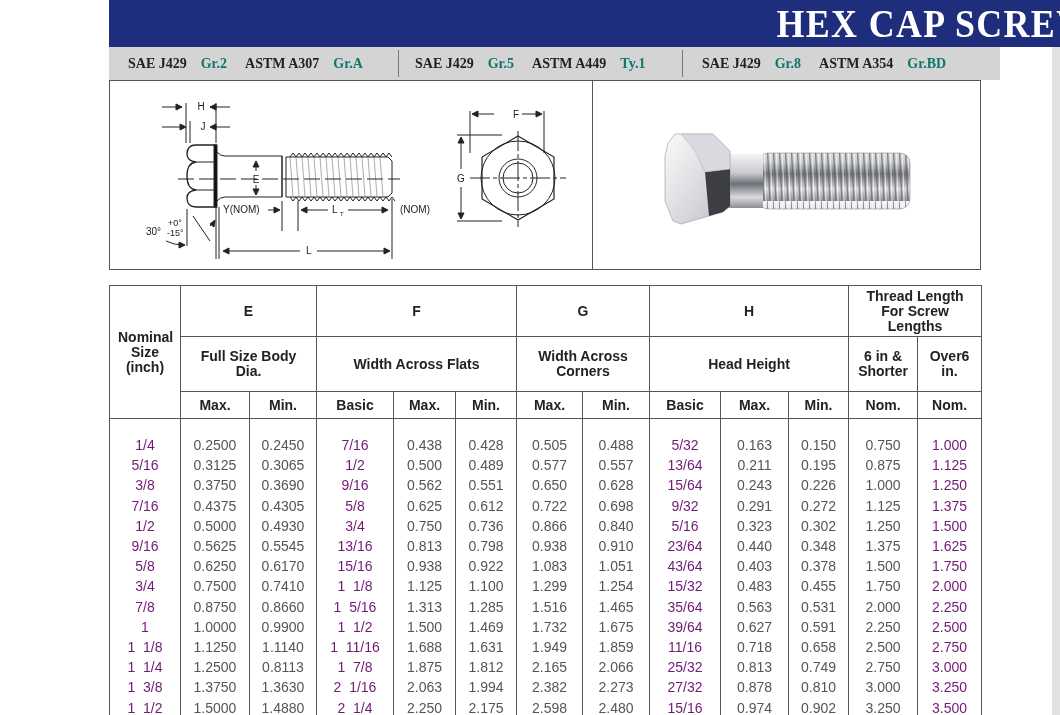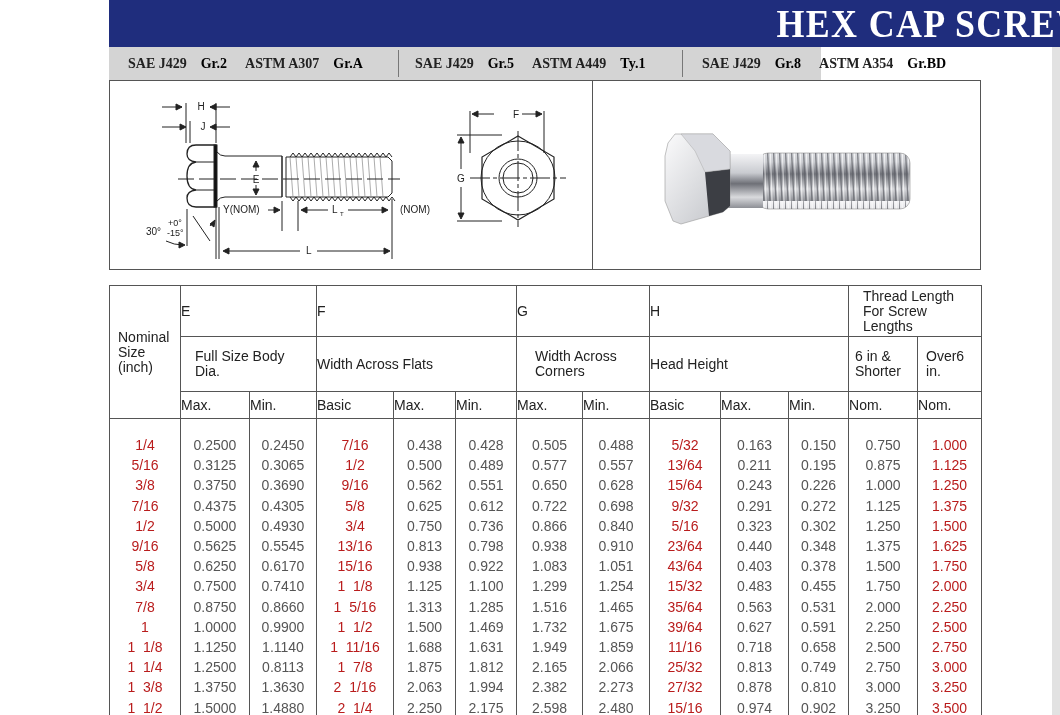--- a/index.html
+++ b/index.html
@@ -10,48 +10,48 @@
   .right-strip { position:absolute; left:1052px; top:0; width:8px; height:715px; background:#e2e2e2; }
   .banner {
     position:absolute; left:109px; top:0; width:1016px; height:47px; background:#1f2d7d;
   }
   .banner-title {
     position:absolute; right:10px; top:2px; color:#fff;
     font-family:"Liberation Serif", serif; font-weight:bold; font-size:39px; letter-spacing:1.5px;
     line-height:44px; transform:scaleX(0.92); transform-origin:right center;
   }
   .spec-bar {
-    position:absolute; left:109px; top:47px; width:712px; height:33px; background:#d4d4d4;
+    position:absolute; left:109px; top:47px; width:891px; height:33px; background:#d4d4d4;
     font-family:"Liberation Serif", serif; font-size:14px; font-weight:bold;
   }
   .spec-group { position:absolute; top:0; height:33px; display:flex; align-items:center; white-space:nowrap; }
   .spec-std { color:#222; margin-right:14px; }
-  .spec-grade { color:#000000; margin-right:18px; }
+  .spec-grade { color:#0f766e; margin-right:18px; }
   .spec-sep { position:absolute; top:3px; width:1px; height:27px; background:#777; }
   .diagram-box {
     position:absolute; left:109px; top:80px; width:872px; height:190px;
     border:1px solid #555; box-sizing:border-box; background:#fff;
   }
   .diagram-divider { position:absolute; left:482px; top:0; width:1px; height:100%; background:#555; }
   .drawing-svg { position:absolute; left:0; top:0; }
   .photo-svg { position:absolute; left:483px; top:0; }
   table.spec-table {
     position:absolute; left:109px; top:285px; width:872px; border-collapse:collapse;
     font-size:14px; color:#333; table-layout:fixed;
   }
   .spec-table th {
-    font-weight:normal; border:1px solid #555; text-align:left; padding:0; line-height:15px; color:#222;
+    font-weight:bold; border:1px solid #555; text-align:center; padding:0; line-height:15px; color:#222;
   }
   .spec-table td {
     border-left:1px solid #555; border-right:1px solid #555; text-align:center;
     padding:0; height:20.2px; line-height:20px; white-space:pre;
   }
   .spec-table tr.spacer td { height:16px; }
   .spec-table tr.end td { height:24px; border-bottom:1px solid #555; }
-  .dark { color:#b91c1c; }
+  .dark { color:#701a75; }
   .light { color:#555; }
 </style>
 </head>
 <body>
 
 <div class="right-strip"></div>
 
 <div class="banner">
   <div class="banner-title">HEX CAP SCREWS</div>
 </div>

